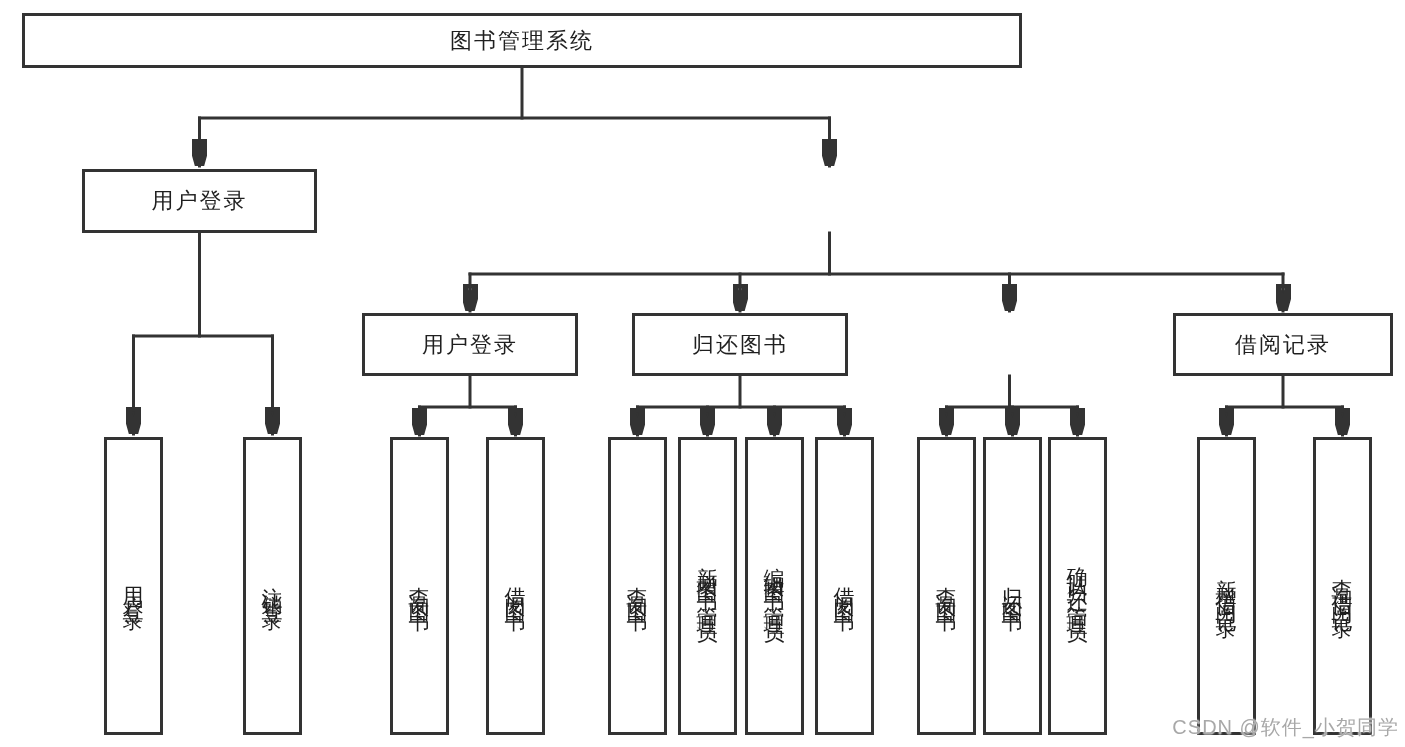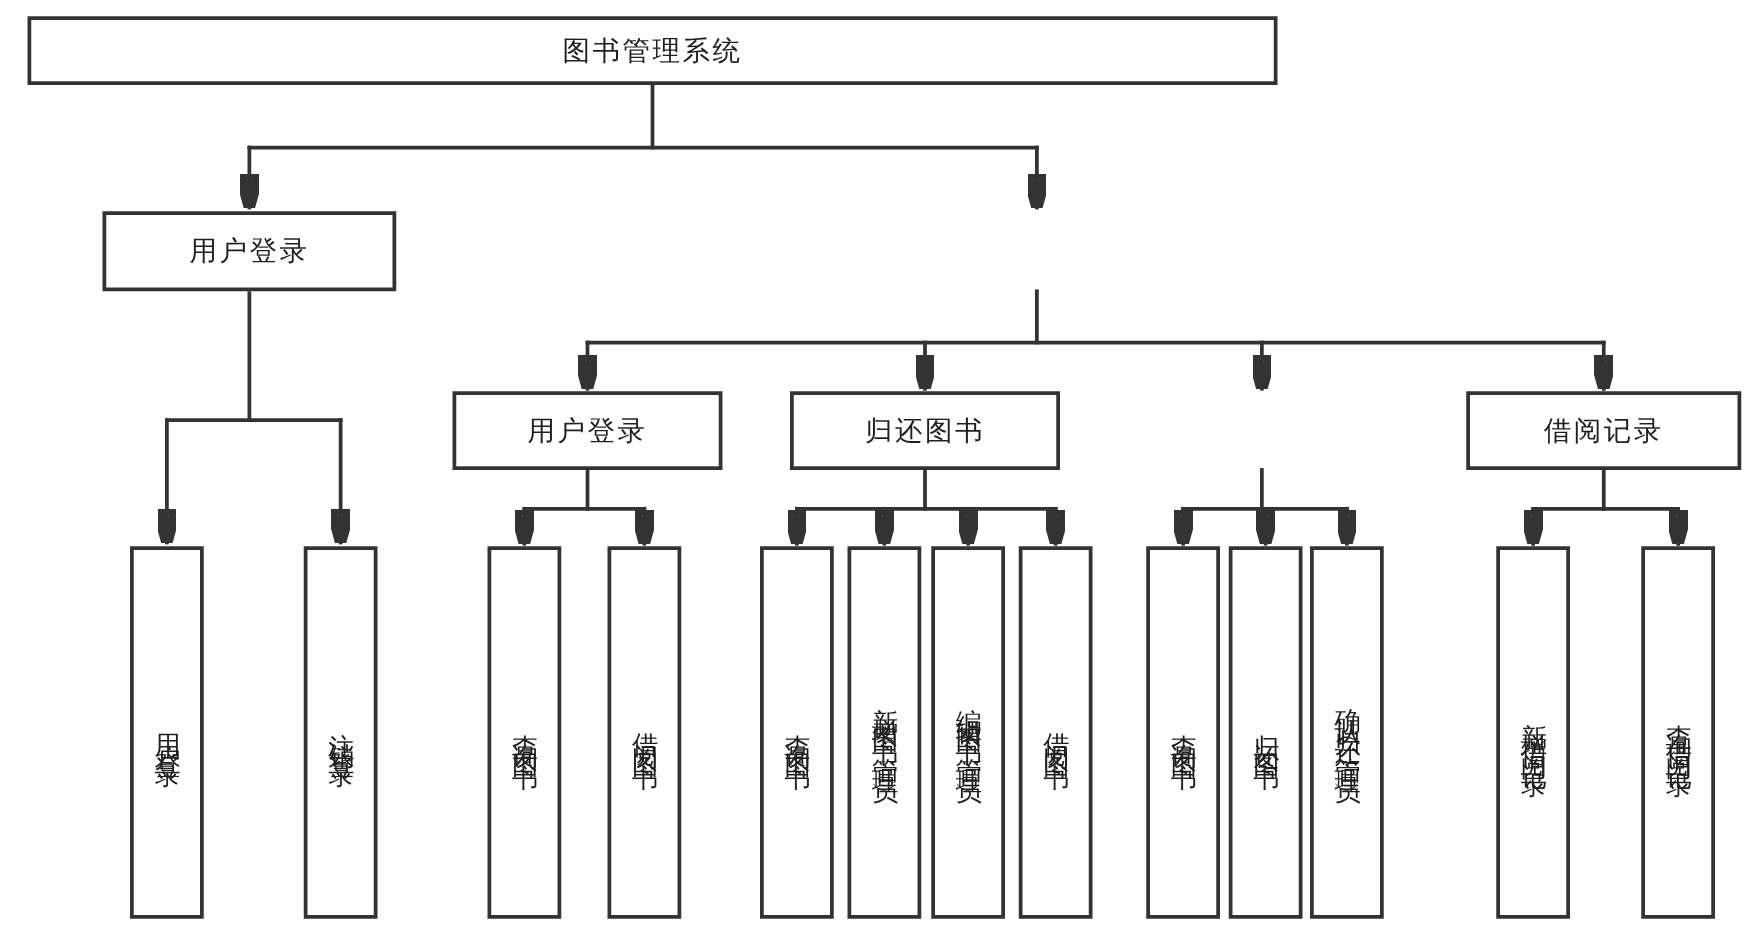--- a/index.html
+++ b/index.html
@@ -98,14 +98,15 @@
   <div class="node vbox" style="left:745px; top:437px; width:59px; height:298px;">编辑图书（管理员）</div>
   <div class="node vbox" style="left:815px; top:437px; width:59px; height:298px;">借阅图书</div>
 
   <div class="node vbox" style="left:917px; top:437px; width:59px; height:298px;">查询图书</div>
   <div class="node vbox" style="left:983px; top:437px; width:59px; height:298px;">归还图书</div>
   <div class="node vbox" style="left:1048px; top:437px; width:59px; height:298px;">确认归还（管理员）</div>
 
   <div class="node vbox" style="left:1197px; top:437px; width:59px; height:298px;">新增借阅记录</div>
   <div class="node vbox" style="left:1313px; top:437px; width:59px; height:298px;">查询借阅记录</div>
 
+  <div class="watermark">CSDN @软件_小贺同学</div>
 
 </div>
 
 </body></html>

